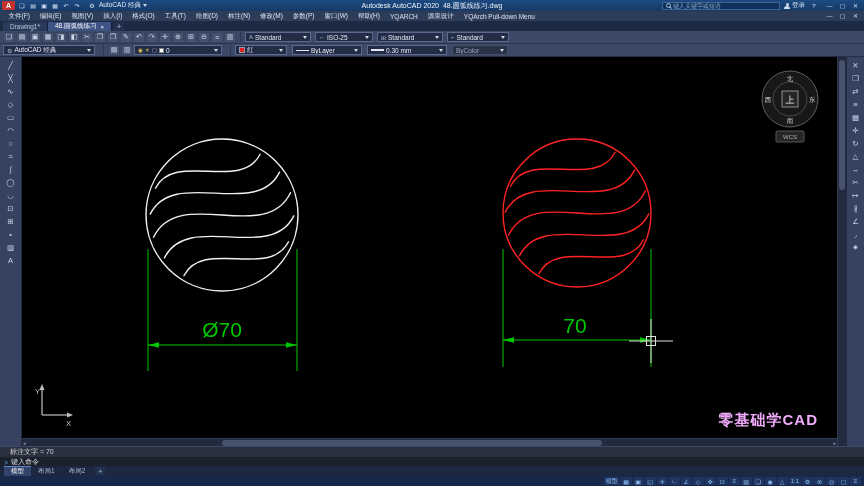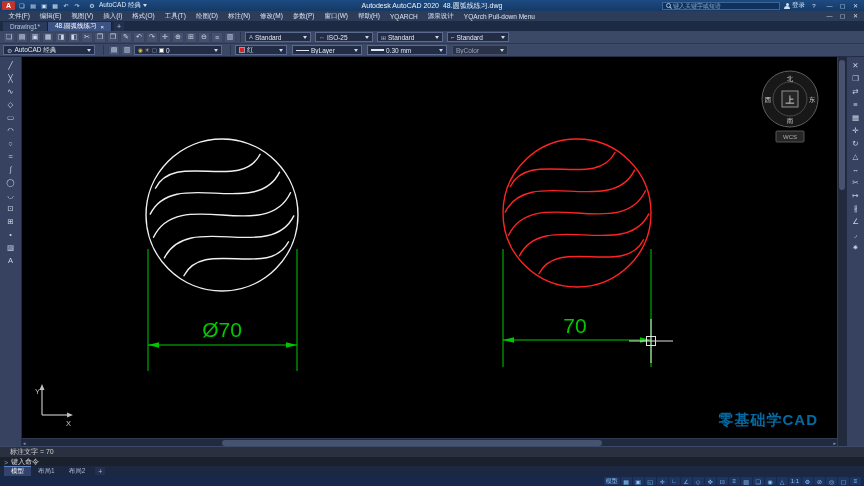--- a/index.html
+++ b/index.html
@@ -91,21 +91,21 @@
   .dock{background:#36425f;display:flex;flex-direction:column;align-items:center;
     padding-top:2px}
   .dock.left{width:22px;border-right:1px solid #222b42}
   .dock.right{width:18px;border-left:1px solid #222b42}
   .dtool{width:16px;height:13px;display:flex;align-items:center;justify-content:center;
     font-size:7.5px;color:#c8d3e6}
   .canvas-wrap{flex:1;display:flex;flex-direction:column;min-width:0}
   .canvas{position:relative;height:381px;background:#000;overflow:hidden}
   .canvas svg{position:absolute;left:0;top:0;width:100%;height:100%}
   .watermark{position:absolute;right:19px;bottom:8px;font-size:15px;font-weight:600;
-    color:#0369a1;letter-spacing:1px}
+    color:#f0abfc;letter-spacing:1px}
   .hscroll{height:8px;background:#222b3e;position:relative;border-top:1px solid #303b55;
     display:flex;align-items:center;justify-content:space-between;padding:0 1px;
     font-size:5px;color:#8a97b0}
   .hthumb{position:absolute;left:200px;top:1px;width:380px;height:6px;background:#46526e;
     border-radius:3px}
   .vscroll{width:9px;background:#222b3e;position:relative;border-left:1px solid #303b55}
   .vthumb{position:absolute;top:3px;left:1px;width:6px;height:130px;background:#46526e;
     border-radius:3px}
 
   

